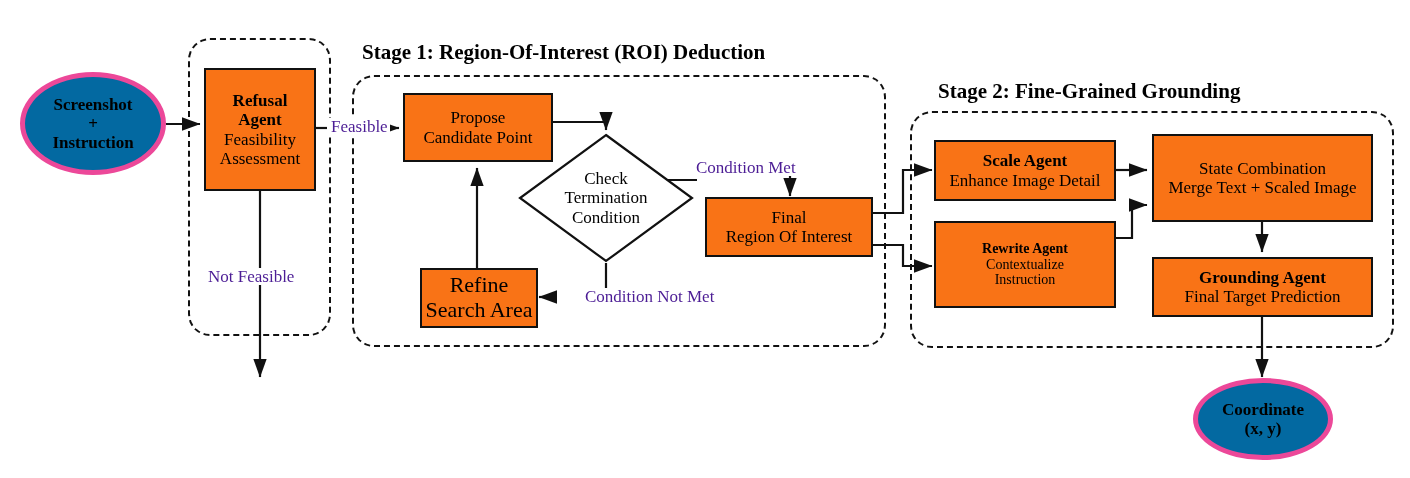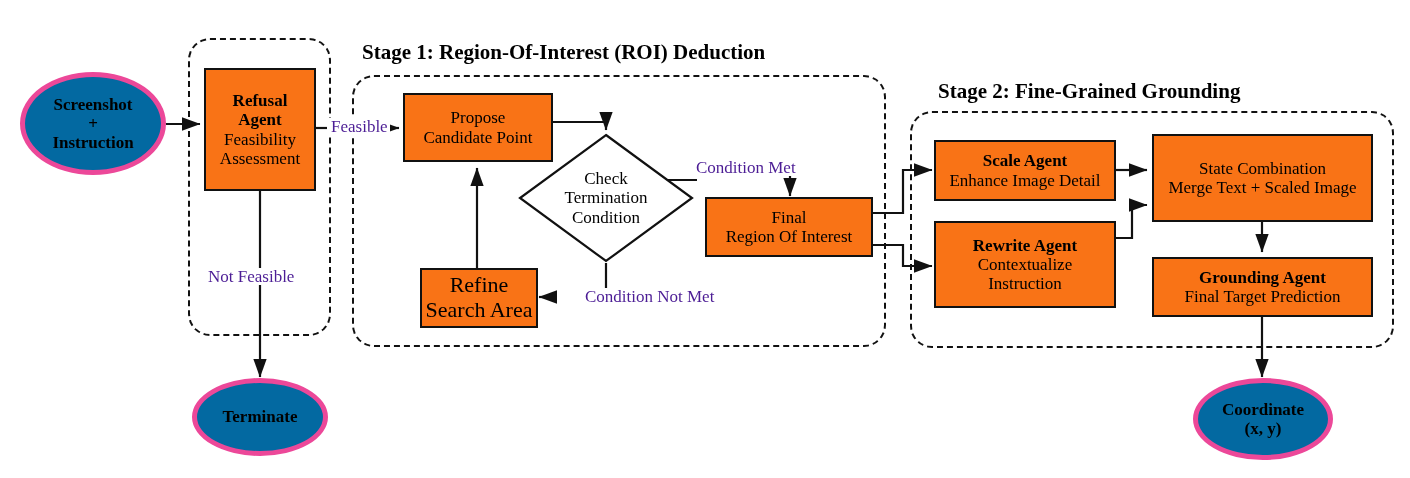--- a/index.html
+++ b/index.html
@@ -86,23 +86,20 @@
     <span>Instruction</span>
   </div>
 
   <div class="node box" style="left:204px;top:68px;width:112px;height:123px;font-size:17px;">
     <span class="b">Refusal</span>
     <span class="b">Agent</span>
     <span class="n">Feasibility</span>
     <span class="n">Assessment</span>
   </div>
 
-  <div class="node ellipse" style="left:192px;top:378px;width:136px;height:78px;font-size:17px;">
-    <span>Terminate</span>
-  </div>
 
   <div class="node box" style="left:403px;top:93px;width:150px;height:69px;font-size:17px;">
     <span>Propose</span>
     <span>Candidate Point</span>
   </div>
 
   <div class="diamond-wrap" style="left:518px;top:133px;width:176px;height:130px;">
     <svg class="diamond-shape" viewBox="0 0 176 130" preserveAspectRatio="none" xmlns="http://www.w3.org/2000/svg">
       <polygon points="88,2 174,65 88,128 2,65" fill="#fff" stroke="#111" stroke-width="2.2"></polygon>
     </svg>
@@ -121,21 +118,21 @@
   <div class="node box" style="left:705px;top:197px;width:168px;height:60px;font-size:17px;">
     <span>Final</span>
     <span>Region Of Interest</span>
   </div>
 
   <div class="node box" style="left:934px;top:140px;width:182px;height:61px;font-size:17px;">
     <span class="b">Scale Agent</span>
     <span class="n">Enhance Image Detail</span>
   </div>
 
-  <div class="node box" style="left:934px;top:221px;width:182px;height:87px;font-size:17px;">
+  <div class="node box" style="left:934px;top:221px;width:182px;height:87px;font-size:14px;">
     <span class="b">Rewrite Agent</span>
     <span class="n">Contextualize</span>
     <span class="n">Instruction</span>
   </div>
 
   <div class="node box" style="left:1152px;top:134px;width:221px;height:88px;font-size:17px;">
     <span>State Combination</span>
     <span>Merge Text + Scaled Image</span>
   </div>
 

